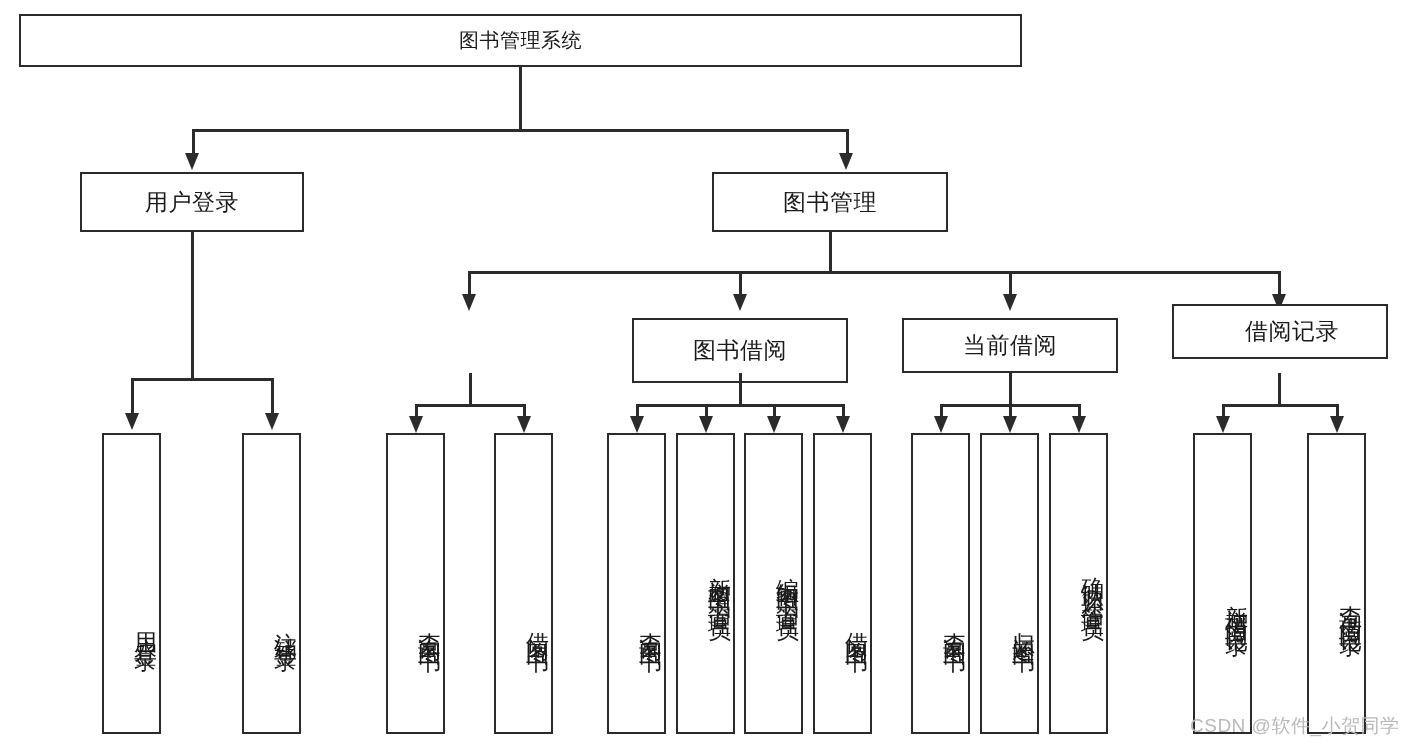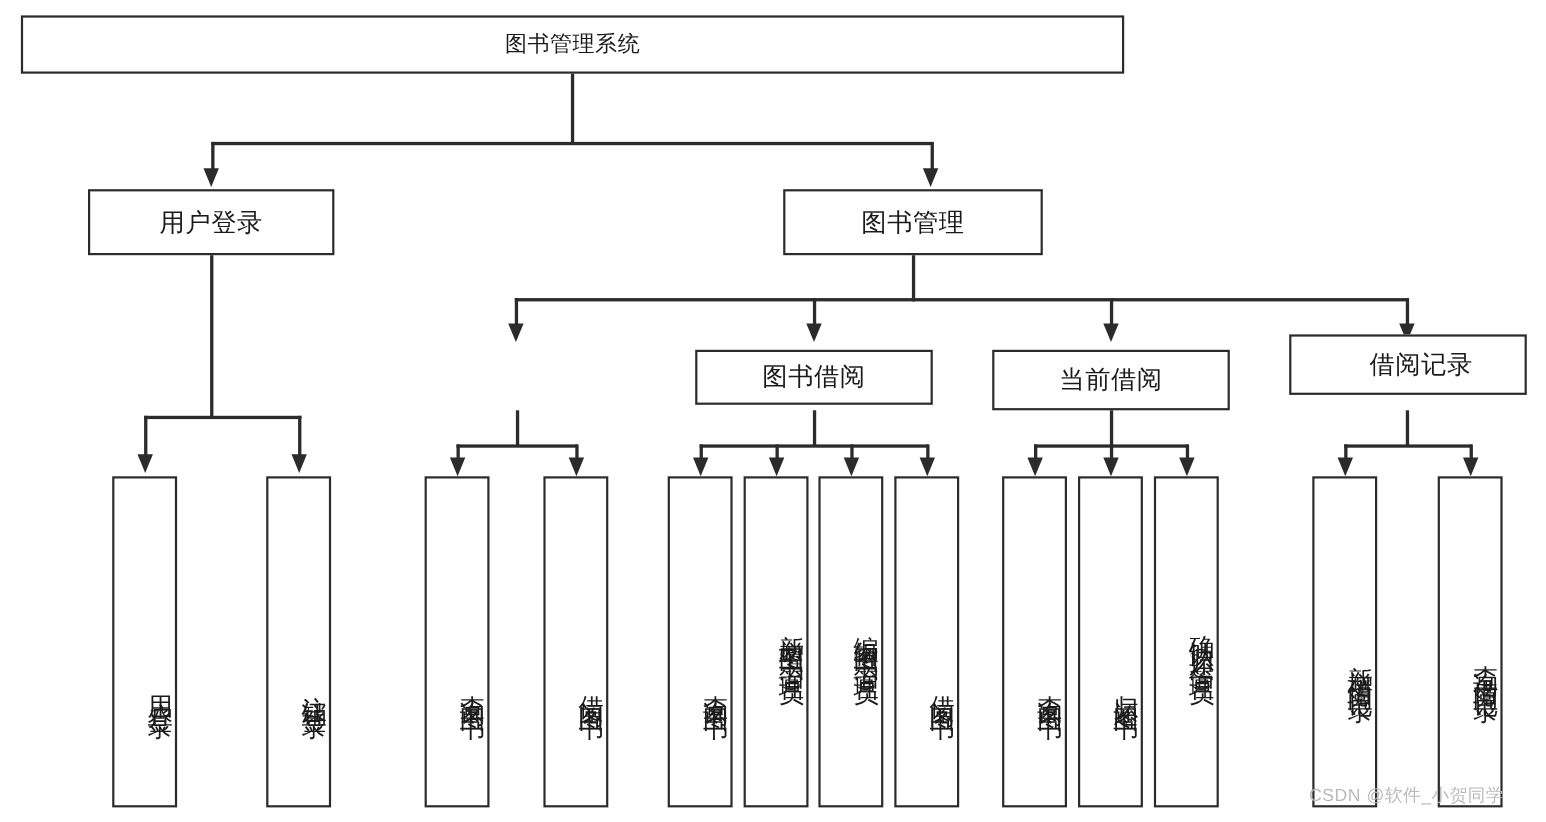--- a/index.html
+++ b/index.html
@@ -58,21 +58,21 @@
   .arrow{
     position:absolute;
     width:0;height:0;
     border-left:7.5px solid transparent;
     border-right:7.5px solid transparent;
     border-top:17px solid #2b2b2b;
   }
   
   #watermark{
     position:absolute;
-    font-size:16px;
+    font-size:19px;
     color:#b9b9b9;
     white-space:nowrap;
     letter-spacing:.5px;
     pointer-events:none;
   }
 </style>
 </head>
 <body>
 
 <div id="canvas">
@@ -106,21 +106,21 @@
 
   <div class="vline" style="left:739px;top:271px;height:28px;"></div>
   <div class="arrow" style="left:733px;top:294px;"></div>
 
   <div class="vline" style="left:1009px;top:271px;height:28px;"></div>
   <div class="arrow" style="left:1003px;top:294px;"></div>
 
   <div class="vline" style="left:1278px;top:271px;height:28px;"></div>
   <div class="arrow" style="left:1272px;top:294px;"></div>
 
-  <div class="node h" style="left:632px;top:318px;width:216px;height:50px;font-family:Liberation Serif, serif;">图书借阅</div>
+  <div class="node h" style="left:632px;top:318px;width:216px;height:65px;">图书借阅</div>
   <div class="node h" style="left:902px;top:318px;width:216px;height:55px;">当前借阅</div>
   <div class="node h" style="left:1172px;top:304px;width:216px;height:55px;padding-left:24px;">借阅记录</div>
 
   <div class="vline" style="left:469px;top:373px;height:33px;"></div>
   <div class="hline" style="left:415px;top:404px;width:110px;"></div>
   <div class="vline" style="left:415px;top:404px;height:16px;"></div>
   <div class="arrow" style="left:409px;top:416px;"></div>
   <div class="vline" style="left:523px;top:404px;height:16px;"></div>
   <div class="arrow" style="left:517px;top:416px;"></div>
 

